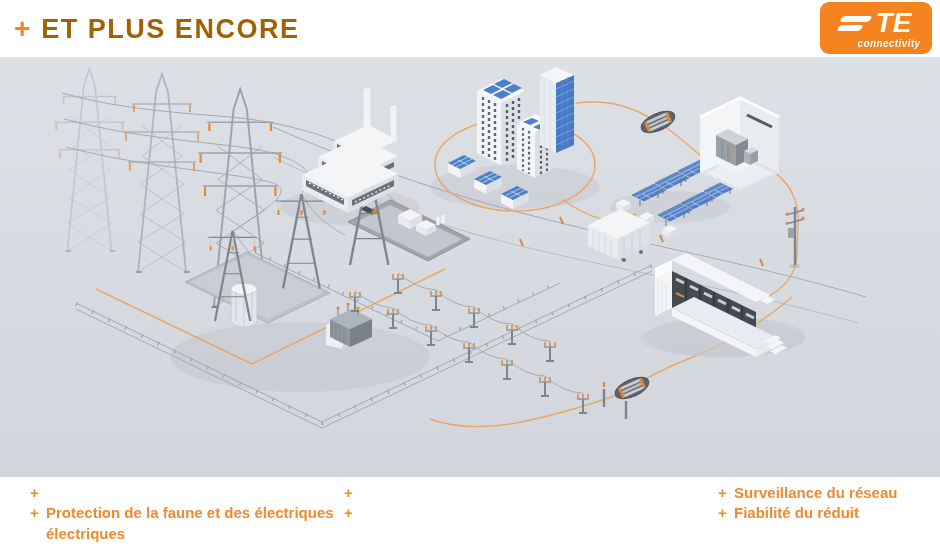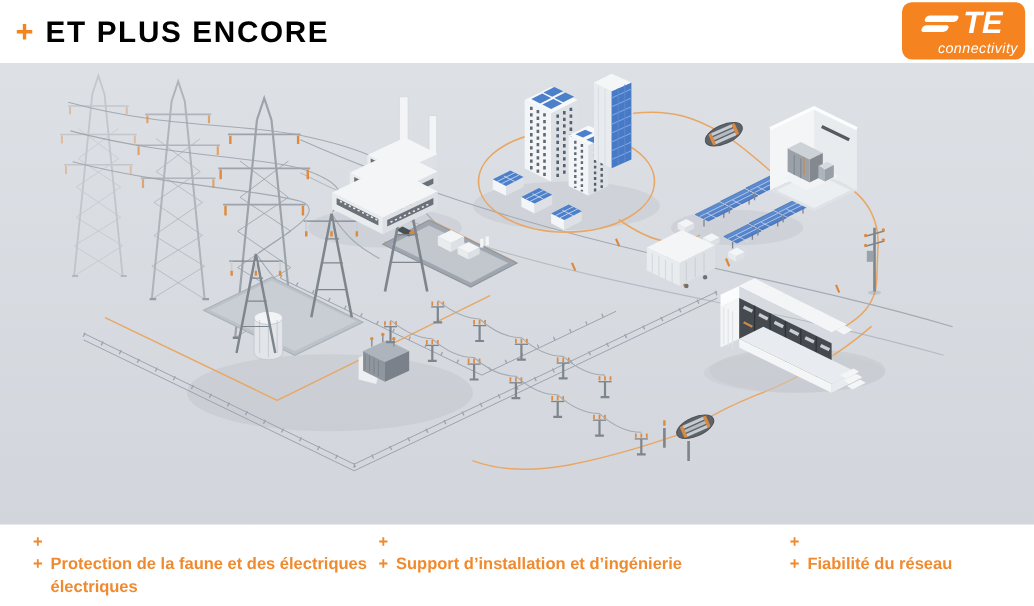--- a/index.html
+++ b/index.html
@@ -2,31 +2,31 @@
 <html><head>
 <meta charset="utf-8">
 <style>
   html,body{margin:0;padding:0;background:#ffffff;}
   body{width:940px;height:551px;position:relative;overflow:hidden;
        font-family:"Liberation Sans", sans-serif;}
   
   .header{position:absolute;top:0;left:0;width:940px;height:57px;background:#ffffff;}
   .title{position:absolute;left:14px;top:13px;display:flex;align-items:baseline;gap:11px;}
   .title .plus{color:#F5831F;font-size:28px;font-weight:bold;}
-  .title .txt{color:#000000;font-size:27px;font-weight:bold;letter-spacing:1.5px;}
+  .title .txt{color:#a16207;font-size:27px;font-weight:bold;letter-spacing:1.5px;}
   
   .logo{position:absolute;top:2px;right:8px;width:112px;height:52px;background:#F5831F;
         border-radius:9px;display:flex;flex-direction:column;align-items:center;justify-content:center;}
   .logo-row{display:flex;align-items:center;gap:5px;margin-top:2px;}
   .logo-sym{display:flex;flex-direction:column;gap:3px;}
   .logo-sym .bar{height:6px;background:#ffffff;border-radius:3px;transform:skewX(-28deg);}
   .logo-sym .b1{width:30px;}
   .logo-sym .b2{width:24px;margin-left:-3px;}
   .logo-te{color:#ffffff;font-size:28px;font-weight:bold;font-style:italic;line-height:1;letter-spacing:0px;}
-  .logo-sub{color:#ffffff;font-size:13px;font-style:italic;font-weight:normal;letter-spacing:.4px;margin-top:1px;margin-left:26px;}
+  .logo-sub{color:#ffffff;font-size:10px;font-style:italic;font-weight:bold;letter-spacing:.4px;margin-top:1px;margin-left:26px;}
   
   .stage{position:absolute;top:57px;left:0;width:940px;height:420px;}
   
   .footer{position:absolute;top:483px;left:0;width:940px;display:flex;padding-left:30px;box-sizing:border-box;}
   .fcol{display:flex;flex-direction:column;}
   .fcol1{width:314px;}
   .fcol2{width:374px;}
   .fcol3{flex:1;}
   .bullet{display:flex;color:#EF8A2E;font-weight:bold;font-size:15px;line-height:1.35;}
   .bullet .plus{width:16px;flex:0 0 16px;}
@@ -390,25 +390,25 @@
       <span class="plus">+</span>
       <span>Protection de la faune et des électriques électriques</span>
     </div>
   </div>
   <div class="fcol fcol2">
     <div class="bullet">
       <span class="plus">+</span>
     </div>
     <div class="bullet">
       <span class="plus">+</span>
-      <span>Support d’installation et d’ingénierie</span>
     </div>
   </div>
   <div class="fcol fcol3">
     <div class="bullet">
       <span class="plus">+</span>
-    </div>
-    <div class="bullet">
-      <span class="plus">+</span>
-      <span>Fiabilité du réseau</span>
+      <span>Surveillance du réseau</span>
+    </div>
+    <div class="bullet">
+      <span class="plus">+</span>
+      <span>Fiabilité du réduit</span>
     </div>
   </div>
 </div>
 
 </body></html>

